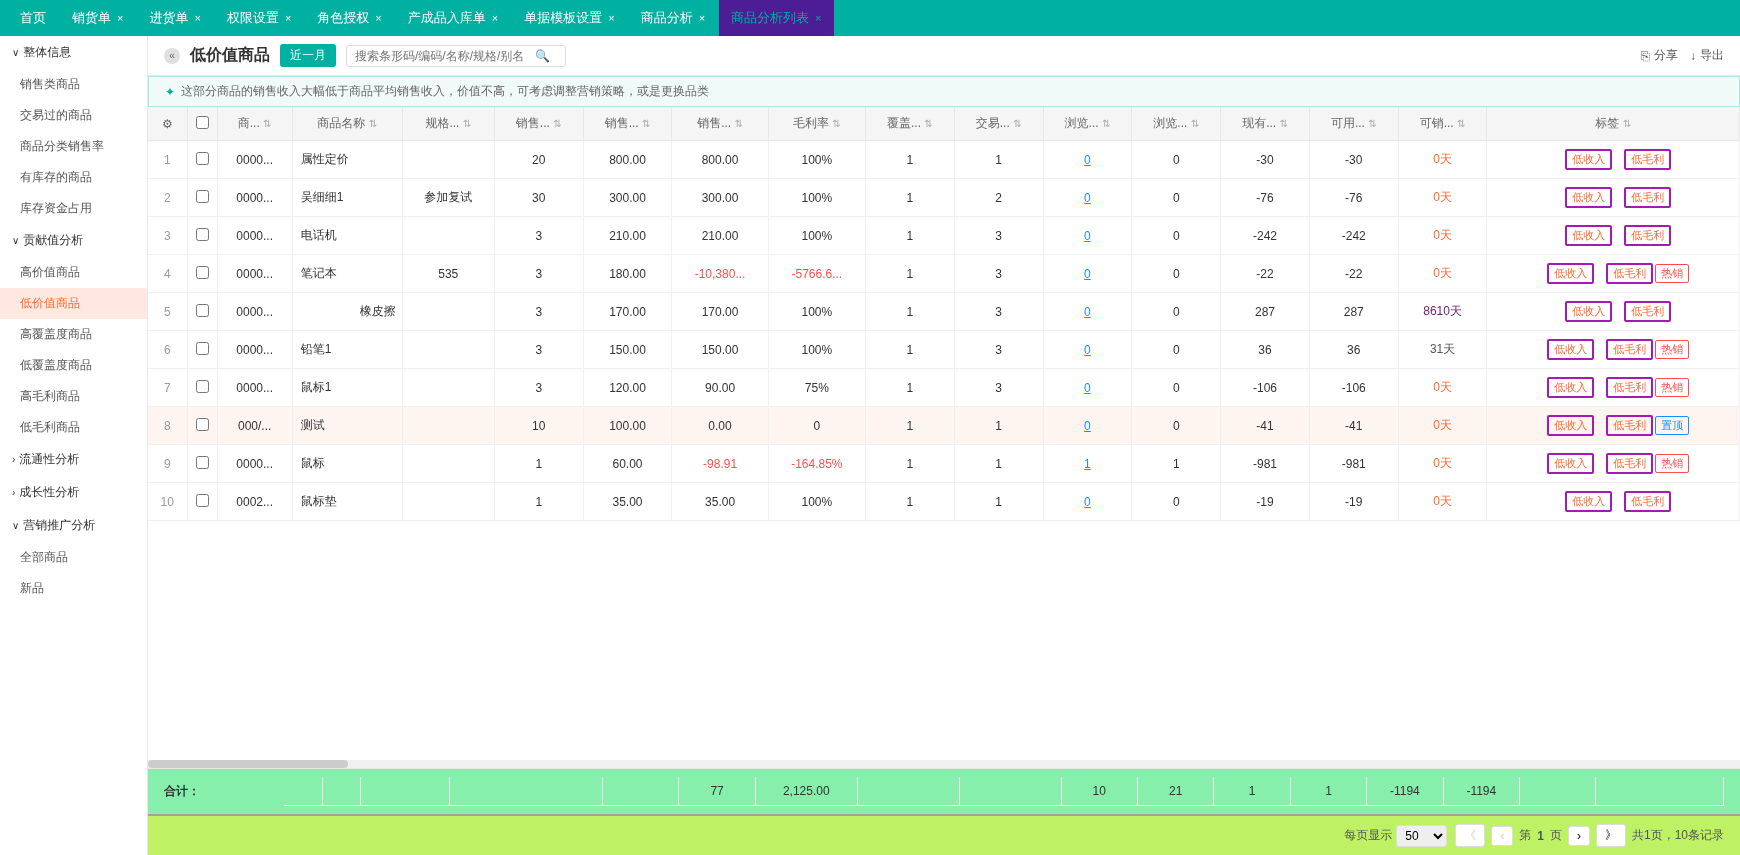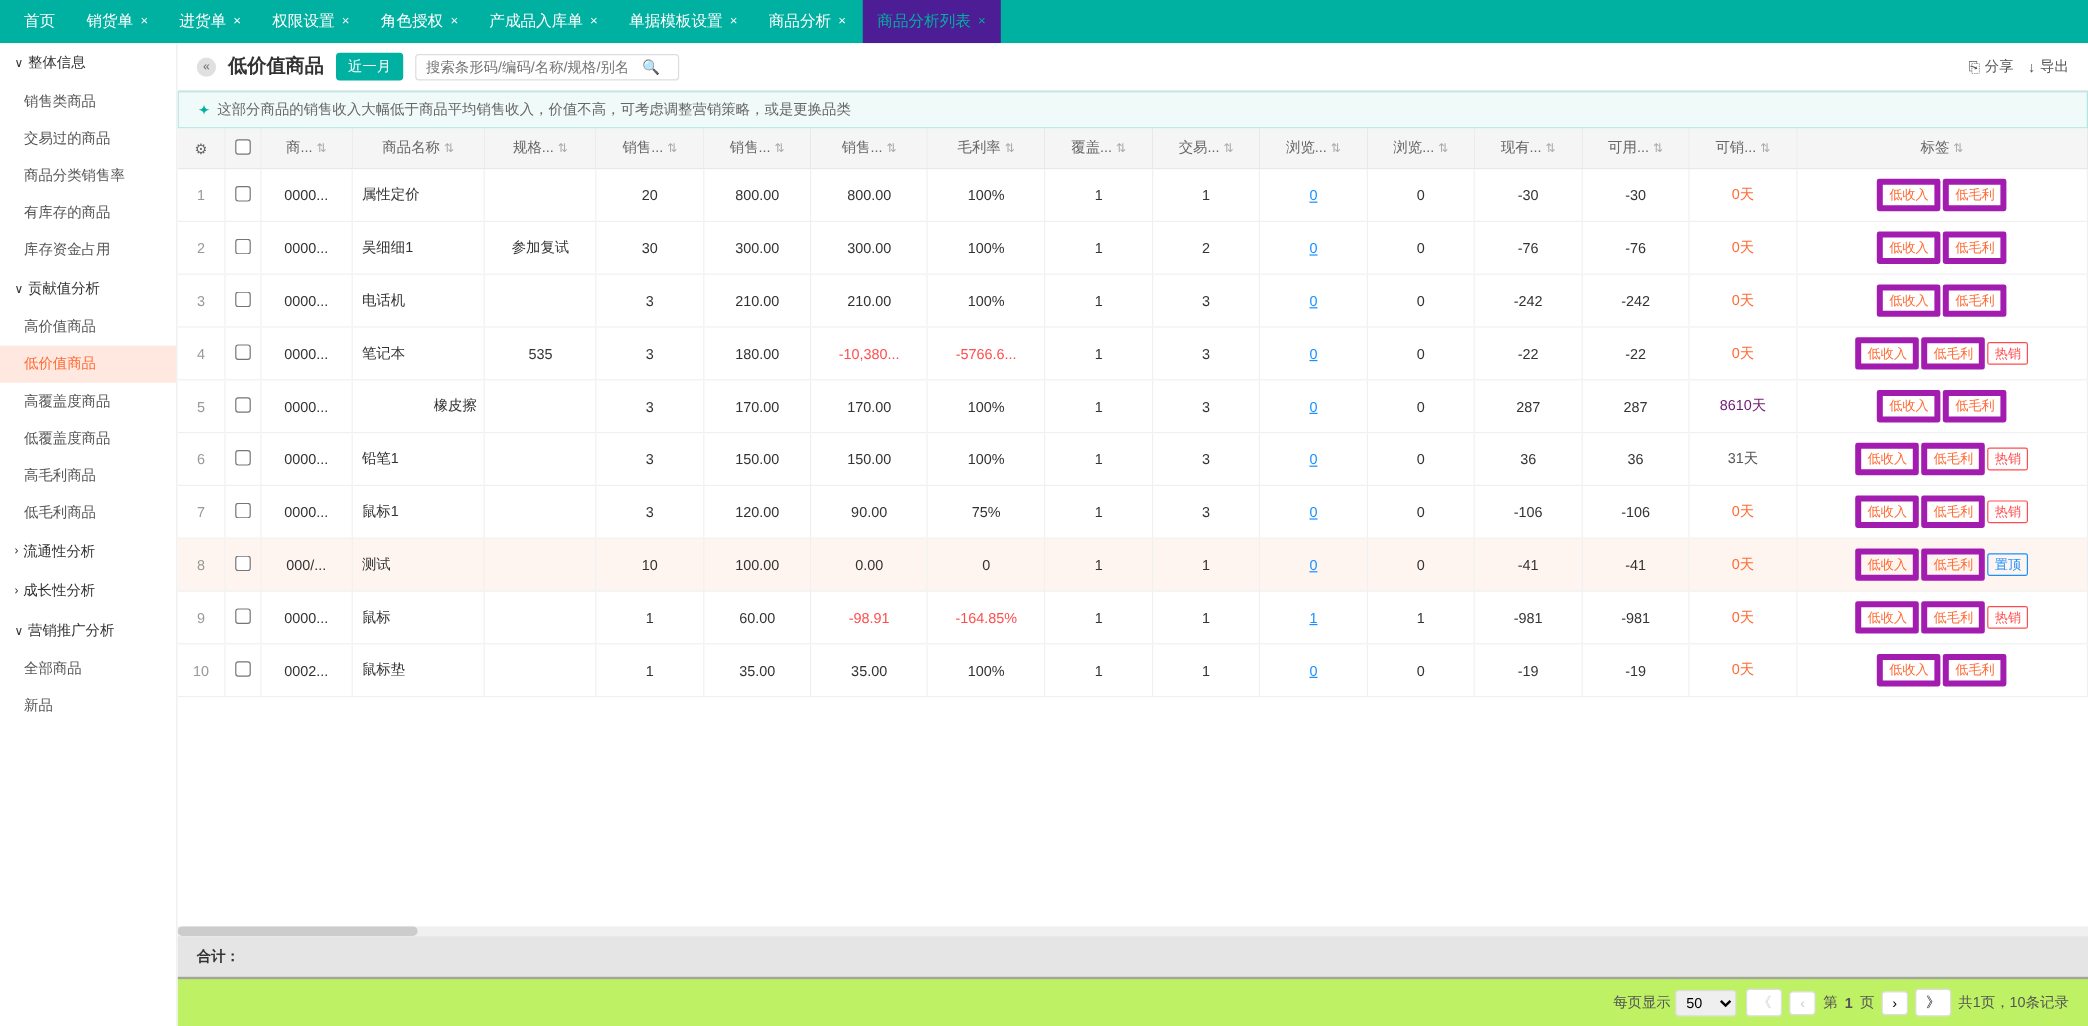--- a/index.html
+++ b/index.html
@@ -138,32 +138,32 @@
       border-right: 1px solid #f0f0f0;
       white-space: nowrap;
     }
     .tag {
       display: inline-block;
       padding: 1px 5px;
       border-radius: 2px;
       font-size: 11px;
       margin: 1px;
     }
-    .tag-orange { color: #ff6b35; border: 5px solid #a21caf; }
+    .tag-orange { color: #ff6b35; border: 2px solid #a21caf; margin-left: 11px; }
     .tag-red { color: #ff4d4f; border: 1px solid #ff4d4f; }
     .tag-blue { color: #1890ff; border: 1px solid #1890ff; }
     .link-blue { color: #1890ff; text-decoration: underline; cursor: pointer; }
     .checkbox-cell { width: 30px; }
     .row-num { color: #999; }
 
     
     .table-footer {
       border-top: 1px solid #e8e8e8;
       padding: 8px 16px;
-      background: #e5e5e5;
+      background: #86efac;
       display: flex;
       align-items: center;
       font-size: 12px;
       gap: 0;
     }
     .footer-label { color: #333; font-weight: bold; width: 120px; }
 
     
     .pagination-bar {
       display: flex;
@@ -579,20 +579,43 @@
           </tbody>
       </table>
     </div>
 
     <div class="scrollbar-row">
       <div class="scroll-thumb"></div>
     </div>
 
     <div class="table-footer">
       <span class="footer-label">合计：</span>
+      <table style="flex:1; border-collapse: collapse; font-size: 12px;">
+        <tbody>
+            <tr>
+          <td style="width:30px;"></td>
+          <td style="width:30px;"></td>
+          <td style="width:70px;"></td>
+          <td style="width:120px;"></td>
+          <td style="width:60px;"></td>
+          <td style="width:60px; text-align:center;">77</td>
+          <td style="width:80px; text-align:center;">2,125.00</td>
+          <td style="width:80px;"></td>
+          <td style="width:80px;"></td>
+          <td style="width:60px; text-align:center;">10</td>
+          <td style="width:60px; text-align:center;">21</td>
+          <td style="width:60px; text-align:center;">1</td>
+          <td style="width:60px; text-align:center;">1</td>
+          <td style="width:60px; text-align:center;">-1194</td>
+          <td style="width:60px; text-align:center;">-1194</td>
+          <td style="width:60px;"></td>
+          <td style="width:100px;"></td>
+        </tr>
+      </tbody>
+        </table>
     </div>
 
     <div class="pagination-bar">
       <div class="per-page">
         <span>每页显示</span>
         <select>
           <option>50</option>
           <option>20</option>
           <option>100</option>
         </select>

